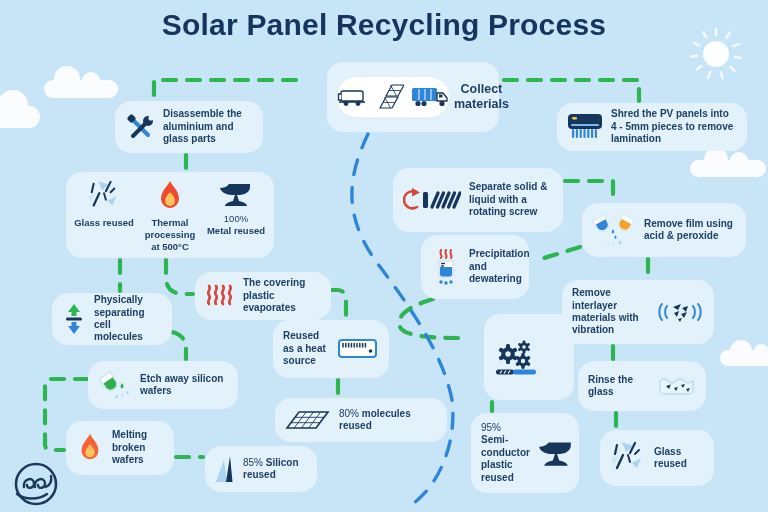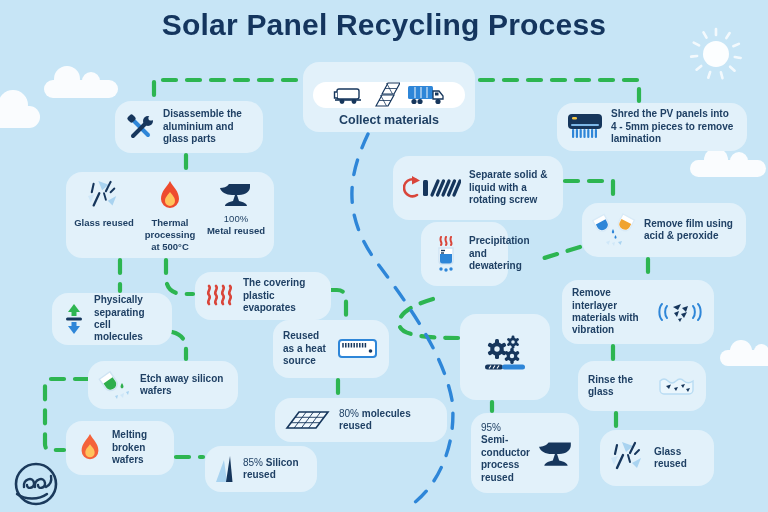--- a/index.html
+++ b/index.html
@@ -12,21 +12,21 @@
   .sun,.logo{position:absolute;z-index:2;}
   .wires{position:absolute;left:0;top:0;z-index:1;}
   .card{position:absolute;background:#e2f1fa;border-radius:16px;display:flex;align-items:center;
         gap:8px;padding:20px 10px;box-sizing:border-box;color:#1f4064;font-size:10px;
         font-weight:600;line-height:1.24;z-index:2;}
   .card .icon{flex:0 0 auto;display:flex;align-items:center;justify-content:center;}
   .card .icon svg{display:block;}
   .lbl{display:block;}
   .strong{font-weight:400;}
   .blk{display:block;}
-  .col-card{flex-direction:column;justify-content:flex-start;gap:5px;text-align:center;}
+  .col-card{justify-content:flex-start;gap:5px;text-align:center;margin-left:24px;}
   .threecol{display:flex;align-items:stretch;gap:6px;justify-content:space-between;text-align:center;}
   .threecol .col{display:flex;flex-direction:column;align-items:center;justify-content:flex-start;gap:5px;flex:1;font-size:9.5px;}
   .pill{background:#ffffff;border-radius:20px;display:flex;align-items:center;justify-content:center;
         gap:7px;height:40px;width:152px;}
   .collect-lbl{font-size:12.5px;font-weight:700;}
 </style>
 </head>
 <body>
 
 <div class="stage">
@@ -283,39 +283,39 @@
             <line x1="28.4" y1="5" x2="16.4" y2="21"></line>
             <line x1="35.6" y1="5" x2="23.6" y2="21"></line>
           <line x1="10" y1="10.3" x2="39" y2="10.3"></line>
             <line x1="6" y1="15.7" x2="35" y2="15.7"></line>
         </g>
       </svg>
     </span>
     <span class="lbl"><b class="strong">80%</b> <span>molecules reused</span></span>
   </div>
 
-  <div class="card" style="left:393px;top:156px;width:170px;height:64px">
+  <div class="card" style="left:393px;top:168px;width:170px;height:64px">
     <span class="icon">
       <svg width="58" height="26" viewBox="0 0 58 26">
         <path d="M13,5 A8.5,8.5 0 1 0 14,20" fill="none" stroke="#d9453a" stroke-width="2.6" stroke-linecap="round"></path>
         <polygon points="9,1 17,5.5 9,9.5" fill="#d9453a"></polygon>
         <rect x="20" y="5" width="5" height="16" rx="1.5" fill="#16365c"></rect>
         <g stroke="#16365c" stroke-width="3.2" stroke-linecap="round">
           <line x1="29" y1="20" x2="35" y2="6"></line>
             <line x1="34.5" y1="20" x2="40.5" y2="6"></line>
           <line x1="40" y1="20" x2="46" y2="6"></line>
             <line x1="45.5" y1="20" x2="51.5" y2="6"></line>
             <line x1="51" y1="20" x2="57" y2="6"></line>
         </g>
       </svg>
     </span>
     <span class="lbl">Separate solid &amp; liquid with a rotating screw</span>
   </div>
 
-  <div class="card" style="left:421px;top:222px;width:87px;height:64px">
+  <div class="card" style="left:421px;top:235px;width:108px;height:64px">
     <span class="icon">
       <svg width="30" height="36" viewBox="0 0 30 36">
         <g fill="none" stroke="#d9453a" stroke-width="2" stroke-linecap="round">
           <path d="M10,9 c2,-2 -2,-4 0,-8"></path>
             <path d="M15,9 c2,-2 -2,-4 0,-8"></path>
             <path d="M20,9 c2,-2 -2,-4 0,-8"></path>
         </g>
         <path d="M8,12 h14 v13 a3,3 0 0 1 -3,3 h-8 a3,3 0 0 1 -3,-3 Z" fill="#ffffff" stroke="#cfe3f3" stroke-width="1.4"></path>
         <path d="M9,18 h12 v7 a2.5,2.5 0 0 1 -2.5,2.5 h-7 a2.5,2.5 0 0 1 -2.5,-2.5 Z" fill="#2e86d8"></path>
         <g stroke="#16365c" stroke-width="1.4">
@@ -359,21 +359,21 @@
             <line x1="6" y1="34.5" x2="8" y2="31.5"></line>
             <line x1="10" y1="34.5" x2="12" y2="31.5"></line>
             <line x1="14" y1="34.5" x2="16" y2="31.5"></line>
           </g>
         <rect x="19" y="30.5" width="23" height="5" rx="2.5" fill="#2e86d8"></rect>
       </svg>
     </span>
   </div>
 
   <div class="card" style="left:471px;top:413px;width:108px;height:80px">
-    <span class="lbl"><b class="strong blk">95%</b><span>Semi-conductor process reused</span></span>
+    <span class="lbl"><b class="strong blk">95%</b><span>Semi-conductor plastic reused</span></span>
     <span class="icon">
       <svg width="36" height="28" viewBox="0 0 34 26">
         <path d="M31,3 H10 C8,6 4,7 1,7 c1,4 6,7 12,7 h3 l-2,6 c-5,1 -8,3 -8,5 h22 c0,-2 -3,-4 -8,-5 l-2,-6 h2 c7,0 11,-4 11,-8 Z" fill="#16365c"></path>
       </svg>
     </span>
   </div>
 
   <div class="card" style="left:557px;top:103px;width:190px;height:48px">
     <span class="icon">
       <svg width="36" height="28" viewBox="0 0 36 28">

